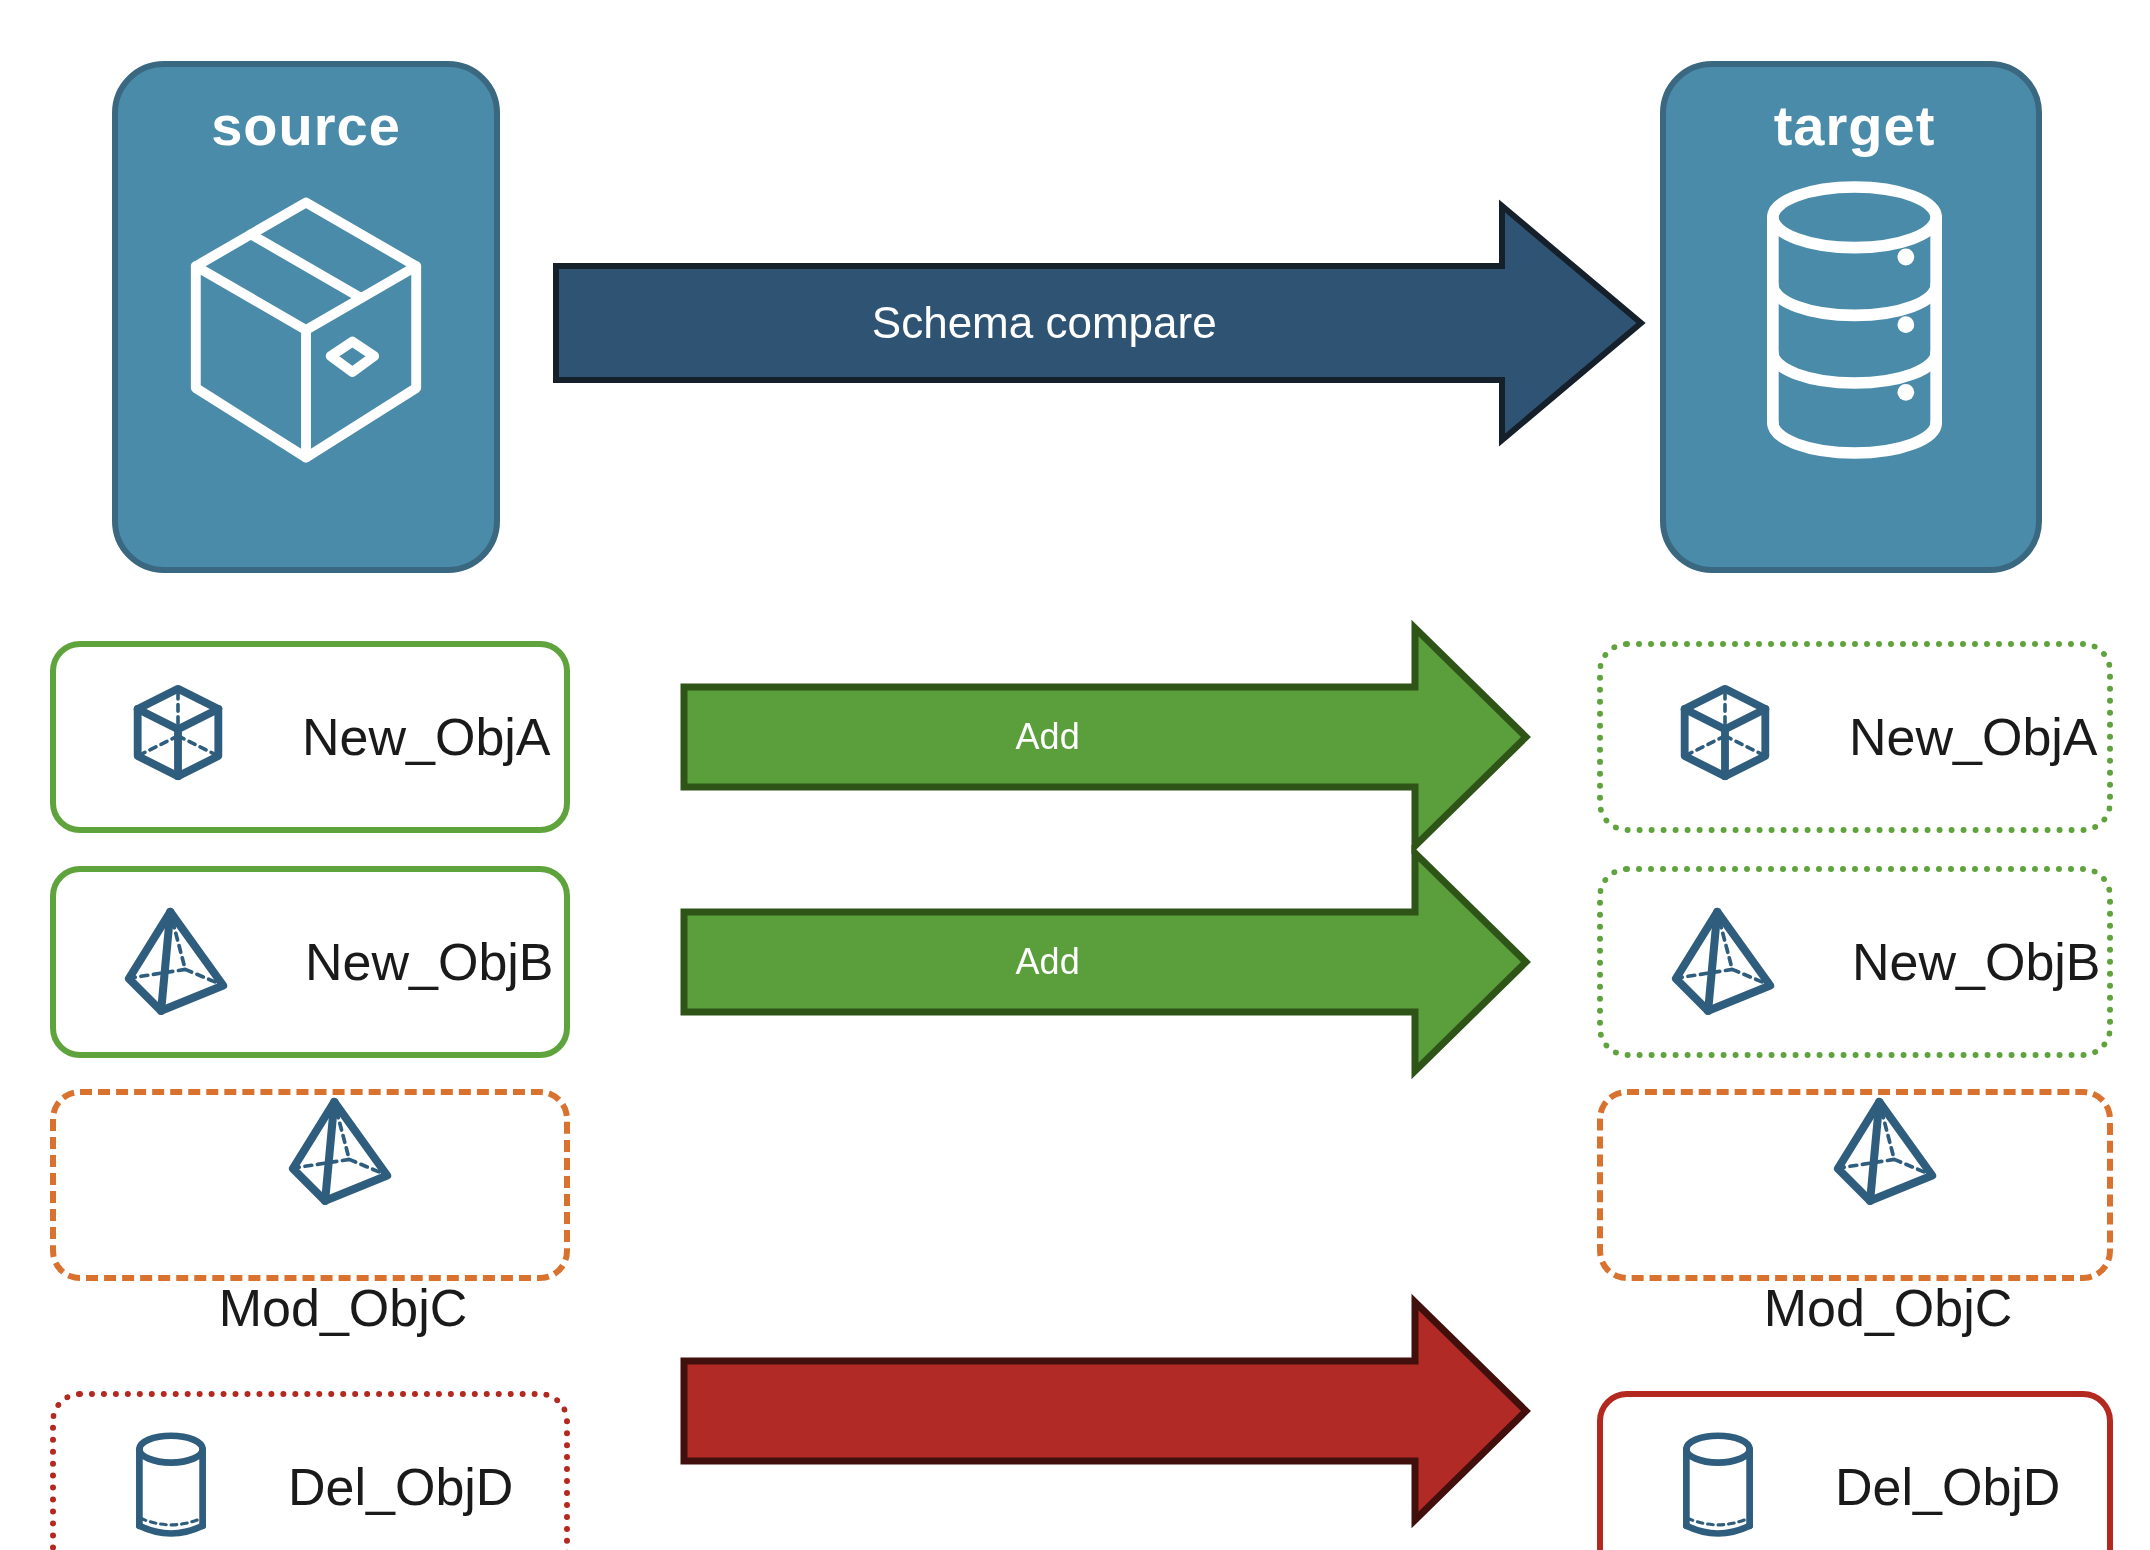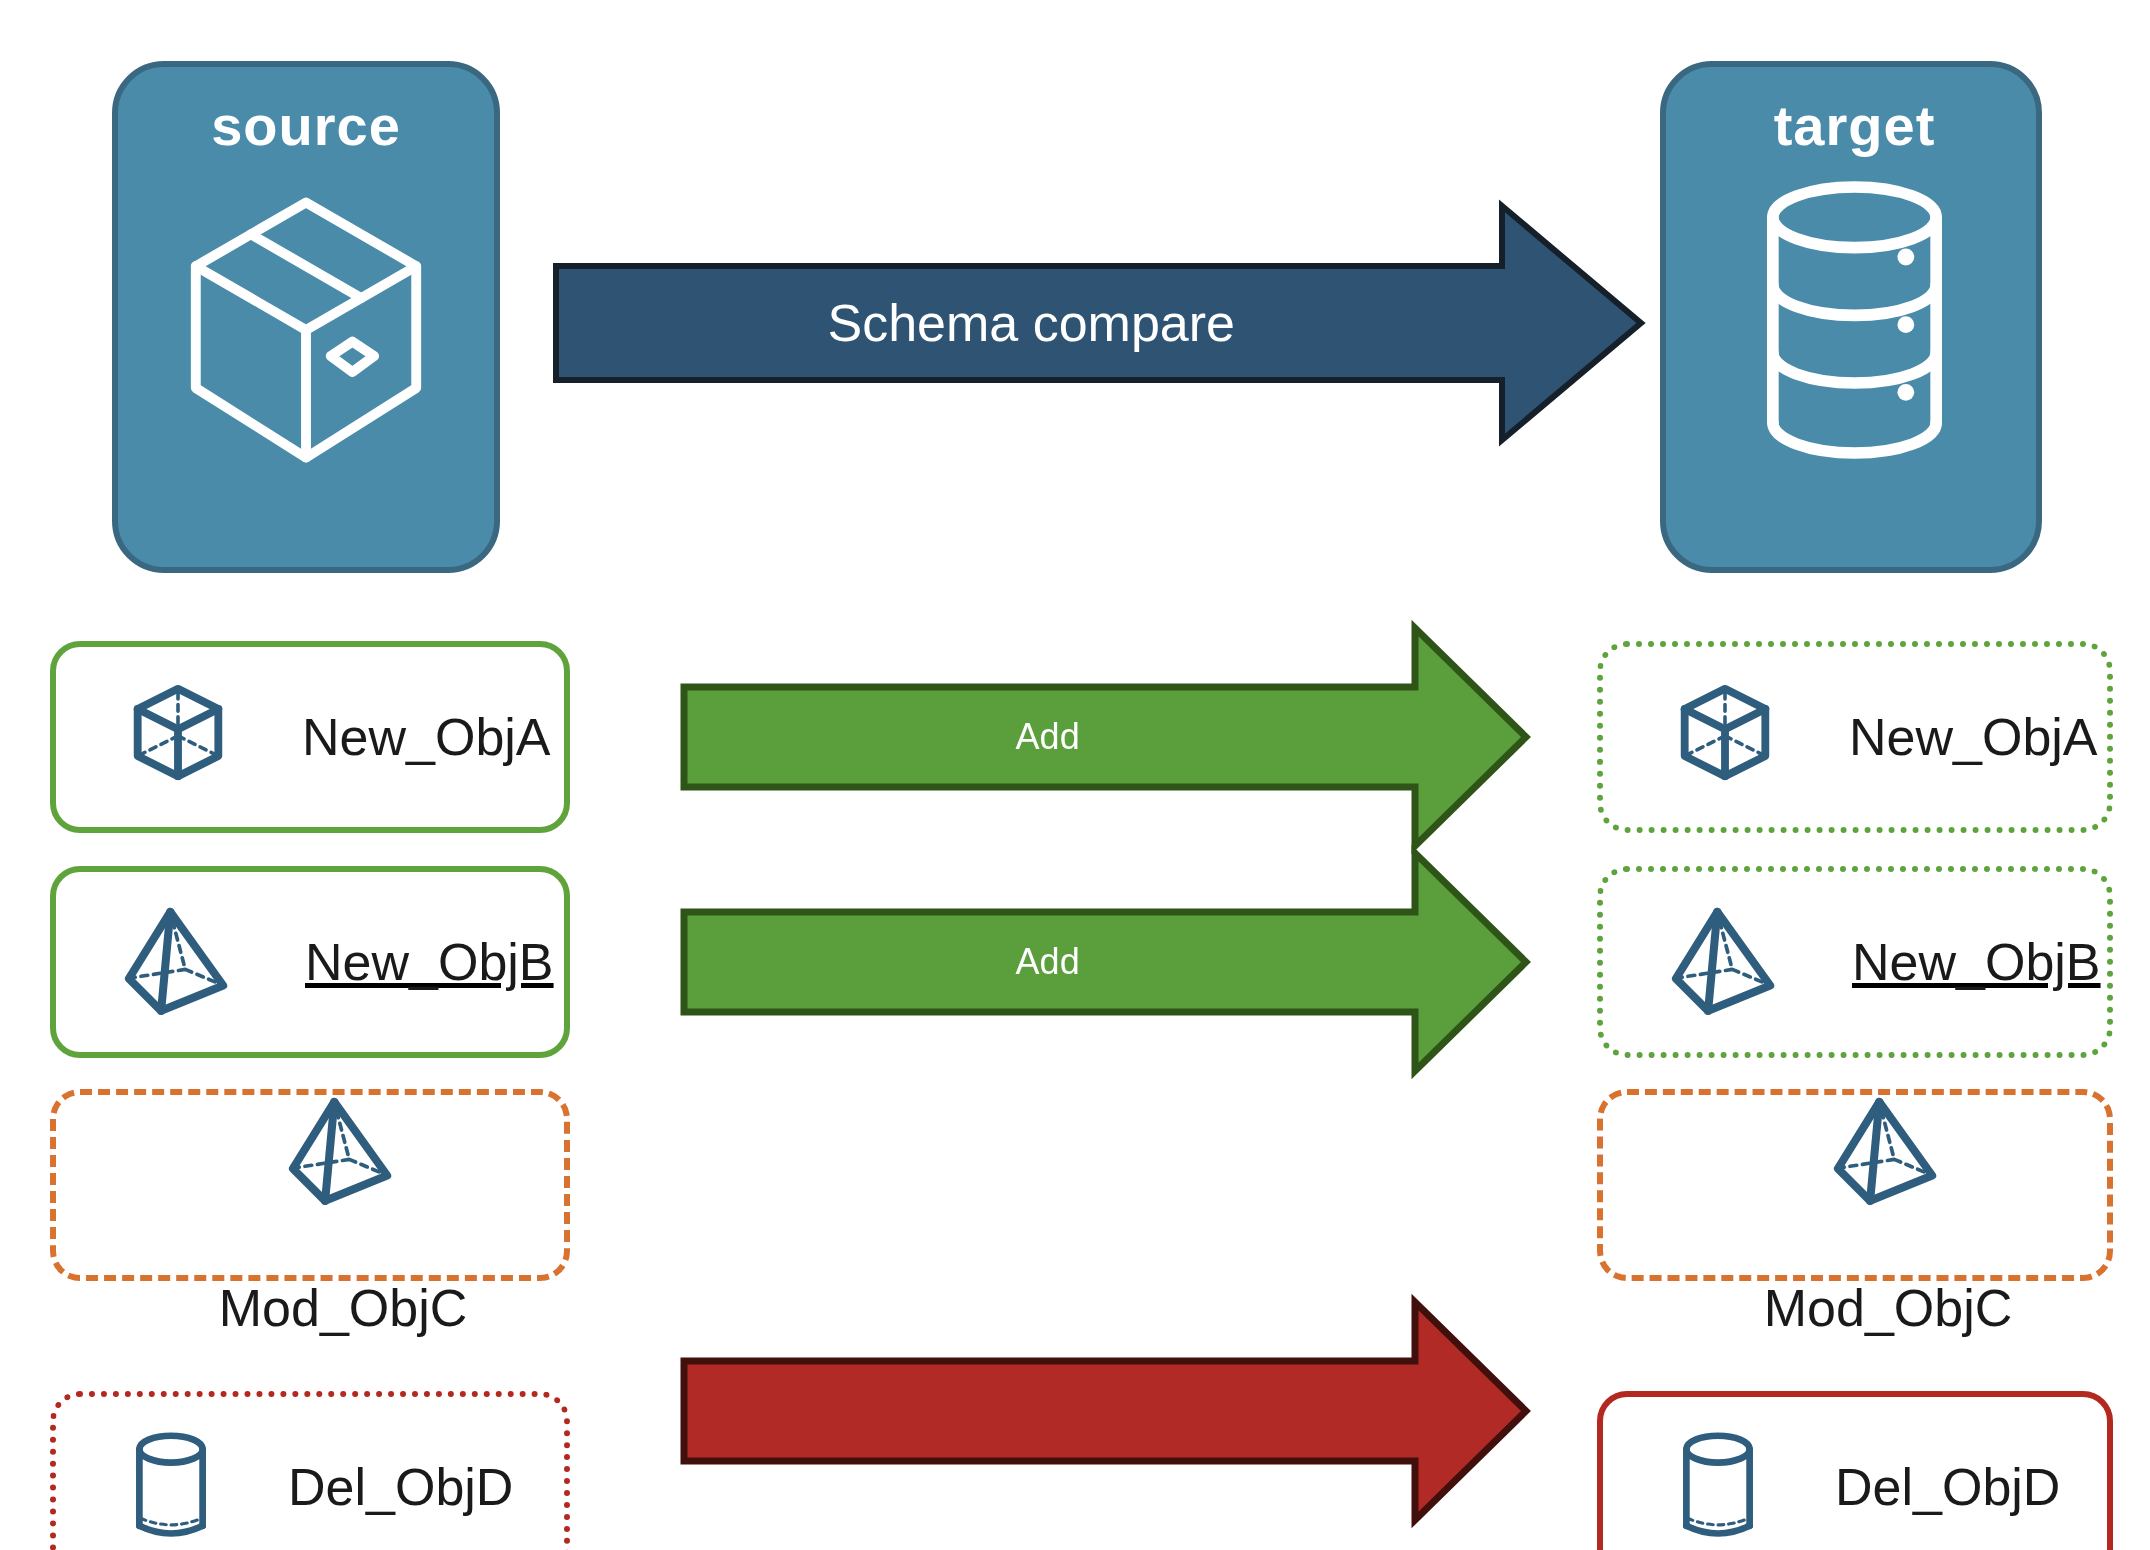--- a/index.html
+++ b/index.html
@@ -18,35 +18,35 @@
   .node-icon .db{fill:none;stroke:#ffffff;stroke-width:5;stroke-linejoin:round;stroke-linecap:round;}
   .node-icon .dot{fill:#ffffff;stroke:none;}
 
   
   .arrow{position:absolute;}
   .arrow svg{position:absolute;left:0;top:0;width:100%;height:100%;overflow:visible;}
   .arrow-label{position:absolute;display:flex;align-items:center;justify-content:center;
                color:var(--arrow_text);}
   .compare-arrow{left:552px;top:185px;width:1095px;height:250px;}
   .compare-arrow polygon{fill:var(--compare_fill);stroke:var(--compare_border);stroke-width:6;}
-  .compare-arrow .arrow-label{left:4px;top:27.2%;width:86.8%;height:45.6%;font-size:52px;}
+  .compare-arrow .arrow-label{left:17px;top:27.2%;width:86.8%;height:45.6%;font-size:44px;}
 
   .row-arrow{left:680px;width:850px;height:230px;}
   .row-arrow .arrow-label{left:0;top:28.3%;width:86.5%;height:43.4%;font-size:36px;}
   .arrow-add polygon{fill:var(--add_fill);stroke:var(--add_border);stroke-width:7;}
   .arrow-update polygon{fill:var(--update_fill);stroke:var(--update_border);stroke-width:7;}
   .arrow-delete polygon{fill:var(--delete_fill);stroke:var(--delete_border);stroke-width:7;}
   .arr-1{top:609px;} .arr-2{top:834px;} .arr-3{top:1058px;} .arr-4{top:1283px;}
 
   
   .obj-box{position:absolute;height:192px;box-sizing:border-box;background:#ffffff;
            border-radius:30px;display:flex;align-items:center;gap:68px;padding-left:66px;}
   .obj-left{left:50px;width:520px;}
   .obj-right{left:1597px;width:516px;}
-  .src-1,.tgt-1{top:628px;} .src-2,.tgt-2{top:853px;text-decoration:underline;}
+  .src-1,.tgt-1{top:628px;} .src-2,.tgt-2{top:853px;}
   .src-3,.tgt-3{top:1076px;} .src-4,.tgt-4{top:1378px;}
 
   .border-green-solid {border:6px solid  var(--green);}
   .border-green-dotted{border:6px dotted var(--green);}
   .border-orange-dashed{border:6px dashed var(--orange);flex-direction:column;}
   .border-red-dotted  {border:6px dotted var(--red);}
   .border-red-solid   {border:6px solid  var(--red);}
 
   .obj-label{font-size:52px;color:var(--label_text);white-space:nowrap;}
 

